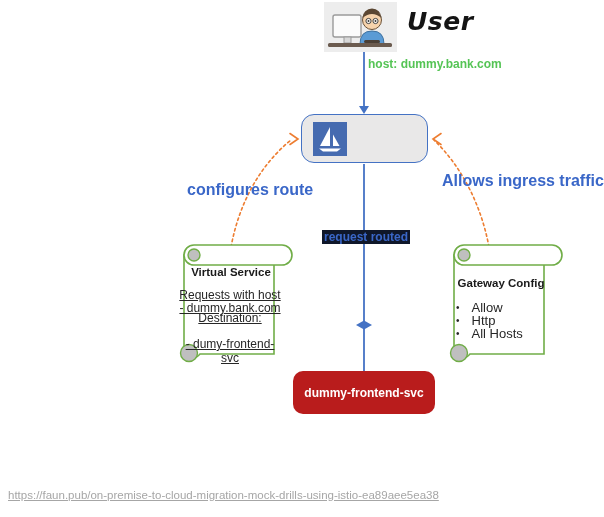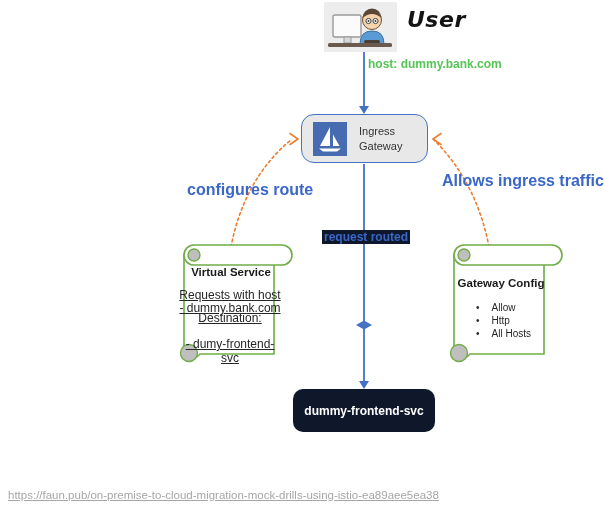--- a/index.html
+++ b/index.html
@@ -2,43 +2,43 @@
 <html><head>
 <meta charset="utf-8">
 <style>
   html,body{margin:0;padding:0;background:#fff;}
   body{font-family:"Liberation Sans",sans-serif;}
   .canvas{position:relative;width:604px;height:517px;background:#fff;overflow:hidden;}
   .abs{position:absolute;}
   svg.connectors{position:absolute;left:0;top:0;pointer-events:none;}
 
   .user-img{left:324px;top:2px;width:73px;height:50px;background:#EDEDED;}
-  .user-label{left:407px;top:7px;font-family:"DejaVu Sans",sans-serif;font-style:italic;font-weight:700;font-size:22px;color:#141414;letter-spacing:.5px;}
+  .user-label{left:407px;top:7px;font-family:"DejaVu Sans",sans-serif;font-style:italic;font-weight:700;font-size:25px;color:#141414;letter-spacing:.5px;}
   .host-label{left:368px;top:57px;font-size:12px;font-weight:700;color:#55C455;}
 
   .gateway-box{left:301px;top:114px;width:127px;height:49px;background:#E9E8E8;border:1.5px solid #4472C4;border-radius:13px;box-sizing:border-box;display:flex;align-items:center;}
   .istio-logo{width:34px;height:34px;margin-left:11px;flex:0 0 auto;}
   .gateway-label{margin-left:12px;width:58px;font-size:11px;color:#333;line-height:1.35;}
 
   .edge-label{font-size:16px;font-weight:700;color:#3A67C8;}
   .configures{left:187px;top:181px;}
   .allows{left:442px;top:172px;}
   .request-routed{left:322px;top:230px;font-size:12px;background:#0f172a;padding:0 2px;}
 
   .scroll{width:126px;height:126px;}
   .scroll-vs{left:170px;top:241px;}
   .scroll-gc{left:440px;top:241px;}
   .scroll svg{position:absolute;left:0;top:0;}
   .scroll-title{position:absolute;left:10px;width:102px;text-align:center;font-size:11.5px;font-weight:700;color:#1a1a1a;}
   .vs-line{position:absolute;left:8px;width:104px;text-align:center;font-size:12px;color:#262626;text-decoration:underline;}
   .gc-list{position:absolute;left:16px;top:60px;width:100px;}
-  .gc-item{display:flex;align-items:center;font-size:10px;color:#262626;height:13px;padding-left:20px;}
+  .gc-item{display:flex;align-items:center;font-size:13px;color:#262626;height:13px;}
   .gc-item::before{content:"•";margin-right:12px;color:#262626;font-size:10px;}
 
-  .frontend-box{left:293px;top:389px;width:142px;height:43px;background:#0f172a;border-radius:10px;display:flex;align-items:center;justify-content:center;color:#fff;font-weight:700;font-size:12px;}
+  .frontend-box{left:293px;top:371px;width:142px;height:43px;background:#b91c1c;border-radius:10px;display:flex;align-items:center;justify-content:center;color:#fff;font-weight:700;font-size:12px;}
 
   .footer-url{left:8px;top:489px;font-size:11.5px;color:#A6A6A6;text-decoration:underline;text-decoration-color:#A6A6A6;cursor:pointer;}
 </style>
 </head>
 <body>
 
 <div class="canvas">
 
   <svg class="connectors" width="604" height="517" viewBox="0 0 604 517">
 
@@ -89,21 +89,20 @@
 
   <div class="abs host-label">host: dummy.bank.com</div>
 
   <div class="abs gateway-box">
     <svg class="istio-logo" viewBox="0 0 34 34">
       <rect x="0" y="0" width="34" height="34" fill="#466BB0"></rect>
       <polygon points="17,5 17,24 7,24" fill="#fff"></polygon>
       <polygon points="20,12.5 20,24 26.5,24" fill="#fff"></polygon>
       <polygon points="6,26.5 28,26.5 24,29.5 10,29.5" fill="#fff"></polygon>
     </svg>
-    <div class="gateway-label">Ingress Gateway</div>
   </div>
 
   <div class="abs edge-label configures">configures route</div>
   <div class="abs edge-label allows">Allows ingress traffic</div>
   <div class="abs edge-label request-routed">request routed</div>
 
   <div class="abs scroll scroll-vs">
     <svg width="126" height="126" viewBox="0 0 126 126">
       <path d="M 14 14 H 104 V 113 H 30 A 9 9 0 0 1 14 106 Z" fill="#fff" stroke="#70AD47" stroke-width="1.6"></path>
       <circle cx="19" cy="112" r="8.5" fill="#BFBFBF" stroke="#70AD47" stroke-width="1.4"></circle>

